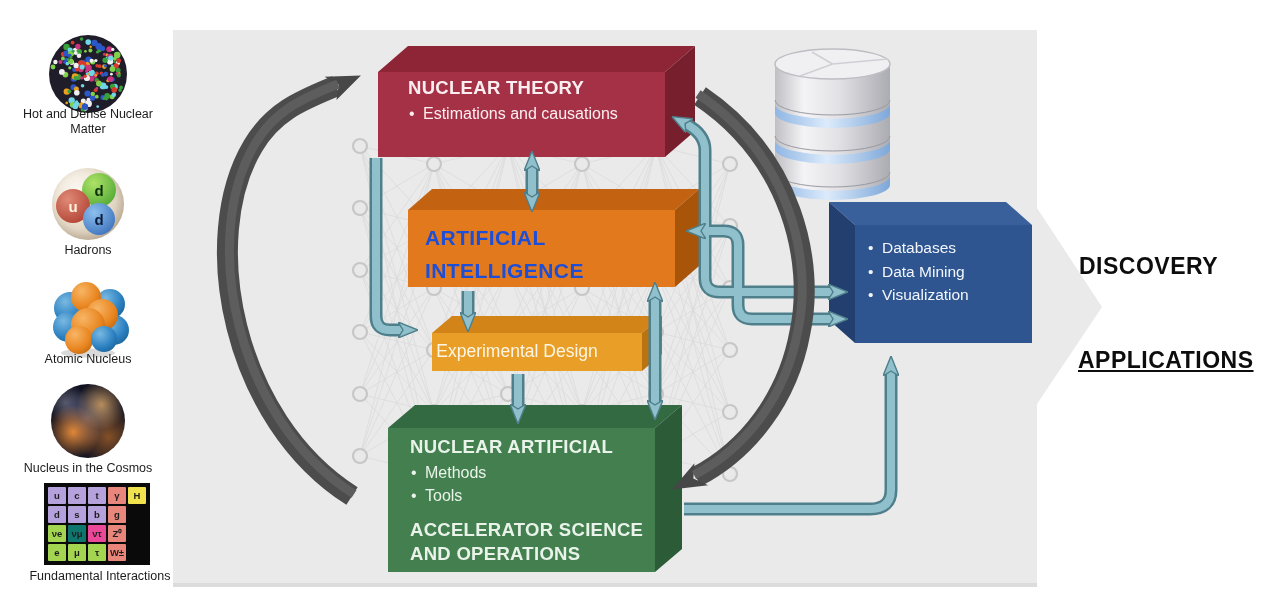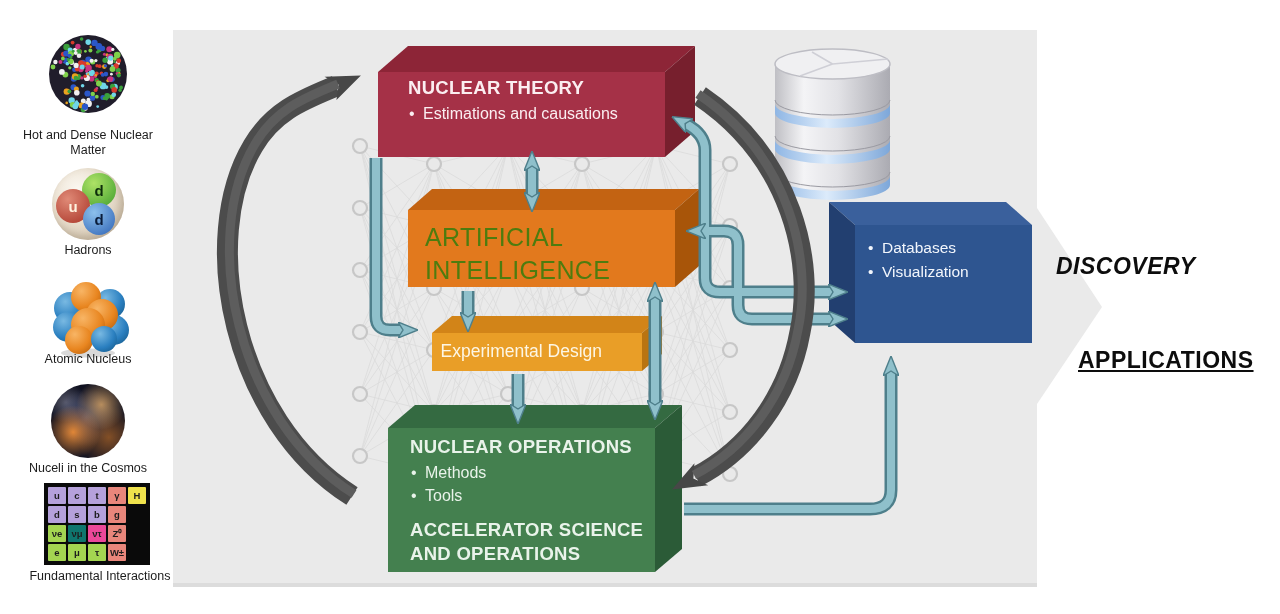--- a/index.html
+++ b/index.html
@@ -32,21 +32,21 @@
   .sm-cell{width:18px;height:17px;display:flex;align-items:center;justify-content:center;
            font-size:9.5px;font-weight:bold;color:#1d1d1d;border-radius:1px;}
 
   
   .boxtext{position:absolute;color:#fff;}
   .boxtext .title{font-weight:bold;font-size:18.5px;letter-spacing:.3px;}
   .bullets{margin-top:3px;}
   .bullet{position:relative;padding-left:15px;font-size:16px;line-height:23px;}
   .bullet::before{content:"•";position:absolute;left:1px;}
   .theory-text{color:#fbeef1;}
-  .aiml-text{font-weight:normal;font-size:25px;letter-spacing:.4px;line-height:33px;color:#4d7c0f;}
+  .aiml-text{font-weight:bold;font-size:21px;letter-spacing:.4px;line-height:33px;color:#1d4ed8;}
   .expdesign-text{font-size:17.5px;color:#fdf6e4;text-align:center;}
   .experiment-text{color:#e9f3ea;}
   .experiment-text .subtitle{font-weight:bold;font-size:18.5px;line-height:24px;margin-top:11px;letter-spacing:.3px;}
   .data-text{color:#f2f6fc;}
   .data-text .bullet{font-size:15.5px;line-height:23.5px;}
   .outlabel{position:absolute;font-weight:bold;color:#0d0d0d;font-size:23px;letter-spacing:.5px;}
 </style>
 </head>
 <body>
 
@@ -385,41 +385,42 @@
     <div class="bullets">
 
         <div class="bullet">Estimations and causations</div>
       </div>
   </div>
 
   <div class="boxtext aiml-text abs" style="left:425px;top:221px;width:250px;">
     <div>ARTIFICIAL INTELLIGENCE</div>
   </div>
 
-  <div class="boxtext expdesign-text abs" style="left:432px;top:341px;width:170px;text-align:right;">Experimental Design</div>
+  <div class="boxtext expdesign-text abs" style="left:432px;top:341px;width:170px;">Experimental Design</div>
 
   <div class="boxtext experiment-text abs" style="left:410px;top:436px;width:250px;">
-    <div class="title">NUCLEAR OPERATIONS</div>
+    <div class="title">NUCLEAR ARTIFICIAL</div>
     <div class="bullets">
 
     <div class="bullet">Methods</div>
         <div class="bullet">Tools</div>
       </div>
     <div class="subtitle">ACCELERATOR SCIENCE AND OPERATIONS</div>
   </div>
 
   <div class="boxtext data-text abs" style="left:867px;top:233px;width:160px;">
     <div class="bullets">
 
     <div class="bullet">Databases</div>
+        <div class="bullet">Data Mining</div>
         <div class="bullet">Visualization</div>
       </div>
   </div>
 
-  <div class="outlabel" style="left:1056px;top:253px;font-style:italic;">DISCOVERY</div>
+  <div class="outlabel" style="left:1079px;top:253px;">DISCOVERY</div>
   <div class="outlabel" style="left:1078px;top:347px;text-decoration:underline;">APPLICATIONS</div>
 
   <div>
 
     <svg class="abs" style="left:49px;top:35px;" width="78" height="78" viewBox="0 0 78 78">
       <circle cx="39" cy="39" r="39" fill="#201d2b"></circle>
       <g id="qgp">
           <circle cx="22.9" cy="27.7" r="2.4" fill="#f0f0f0"></circle>
           <circle cx="26.7" cy="15.9" r="3.1" fill="#f0f0f0"></circle>
           <circle cx="71.1" cy="55.2" r="1.7" fill="#3aa03c"></circle>
@@ -565,21 +566,21 @@
           <circle cx="49.9" cy="48.5" r="2.9" fill="#7fd14a"></circle>
           <circle cx="37.7" cy="36.0" r="1.7" fill="#c9357f"></circle>
           <circle cx="27.7" cy="68.7" r="2.5" fill="#6fd6e8"></circle>
           <circle cx="39.4" cy="64.7" r="1.9" fill="#f0f0f0"></circle>
           <circle cx="49.8" cy="11.4" r="3.3" fill="#2b57c9"></circle>
           <circle cx="22.1" cy="22.4" r="1.3" fill="#3aa03c"></circle>
           <circle cx="61.5" cy="44.1" r="2.8" fill="#c9357f"></circle>
           <circle cx="26.3" cy="71.3" r="2.9" fill="#6fd6e8"></circle>
         </g>
     </svg>
-    <div class="side-label" style="left:18px;top:128px;width:140px;text-align:center;">Hot and Dense Nuclear Matter</div>
+    <div class="side-label" style="left:18px;top:107px;width:140px;text-align:center;">Hot and Dense Nuclear Matter</div>
 
     <div class="icon-circle hadron" style="left:52px;top:168px;width:72px;height:72px;">
       <div class="quark q-green" style="left:30px;top:5px;width:34px;height:34px;">d</div>
       <div class="quark q-red" style="left:4px;top:21px;width:34px;height:34px;">u</div>
       <div class="quark q-blue" style="left:31px;top:35px;width:32px;height:32px;">d</div>
     </div>
     <div class="side-label" style="left:18px;top:243px;width:140px;">Hadrons</div>
 
     <svg class="abs" style="left:46px;top:282px;" width="84" height="76" viewBox="0 0 84 76">
       <defs>
@@ -601,21 +602,21 @@
       <circle cx="40" cy="15" r="15" fill="url(#orb)"></circle>
       <circle cx="56" cy="33" r="16" fill="url(#orb)"></circle>
       <circle cx="22" cy="45" r="15" fill="url(#blb)"></circle>
       <circle cx="42" cy="43" r="17" fill="url(#orb)"></circle>
       <circle cx="33" cy="58" r="14" fill="url(#orb)"></circle>
       <circle cx="58" cy="57" r="13" fill="url(#blb)"></circle>
     </svg>
     <div class="side-label" style="left:18px;top:352px;width:140px;">Atomic Nucleus</div>
 
     <div class="icon-circle cosmos" style="left:51px;top:384px;width:74px;height:74px;"></div>
-    <div class="side-label" style="left:13px;top:461px;width:150px;">Nuceli in the Cosmos</div>
+    <div class="side-label" style="left:13px;top:461px;width:150px;">Nucleus in the Cosmos</div>
 
     <div class="sm-grid" style="left:44px;top:483px;">
       <div style="display:flex;flex-direction:column;gap:2px;">
           <div class="sm-row">
             <div class="sm-cell" style="background: rgb(181, 161, 219);">u</div>
             <div class="sm-cell" style="background: rgb(181, 161, 219);">c</div>
             <div class="sm-cell" style="background: rgb(181, 161, 219);">t</div>
             <div class="sm-cell" style="background: rgb(233, 134, 123);">γ</div>
             <div class="sm-cell" style="background: rgb(239, 226, 76);">H</div>
           </div>

